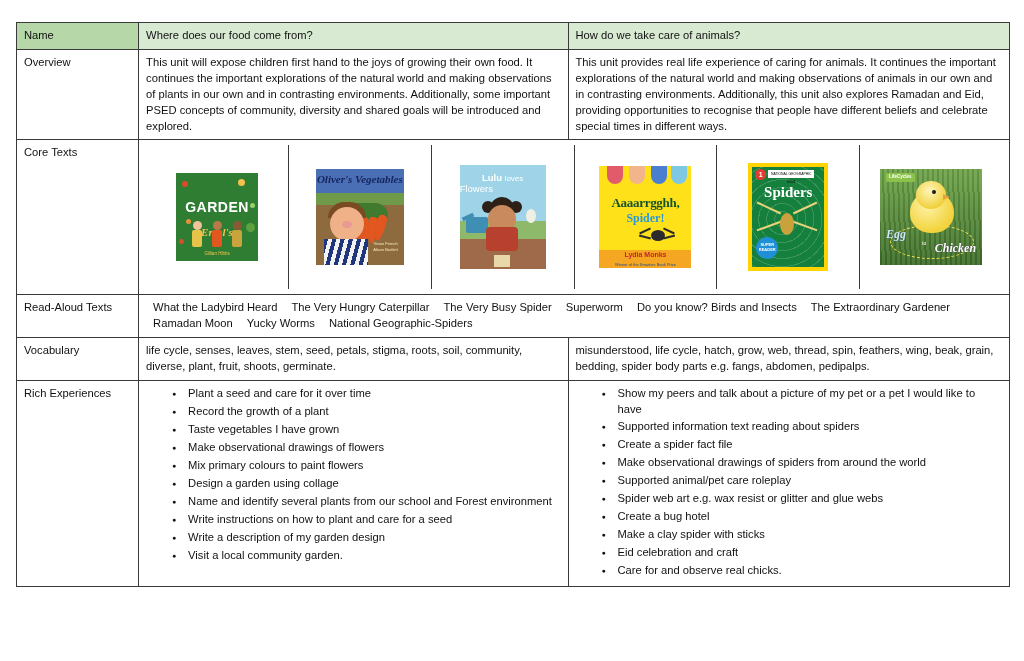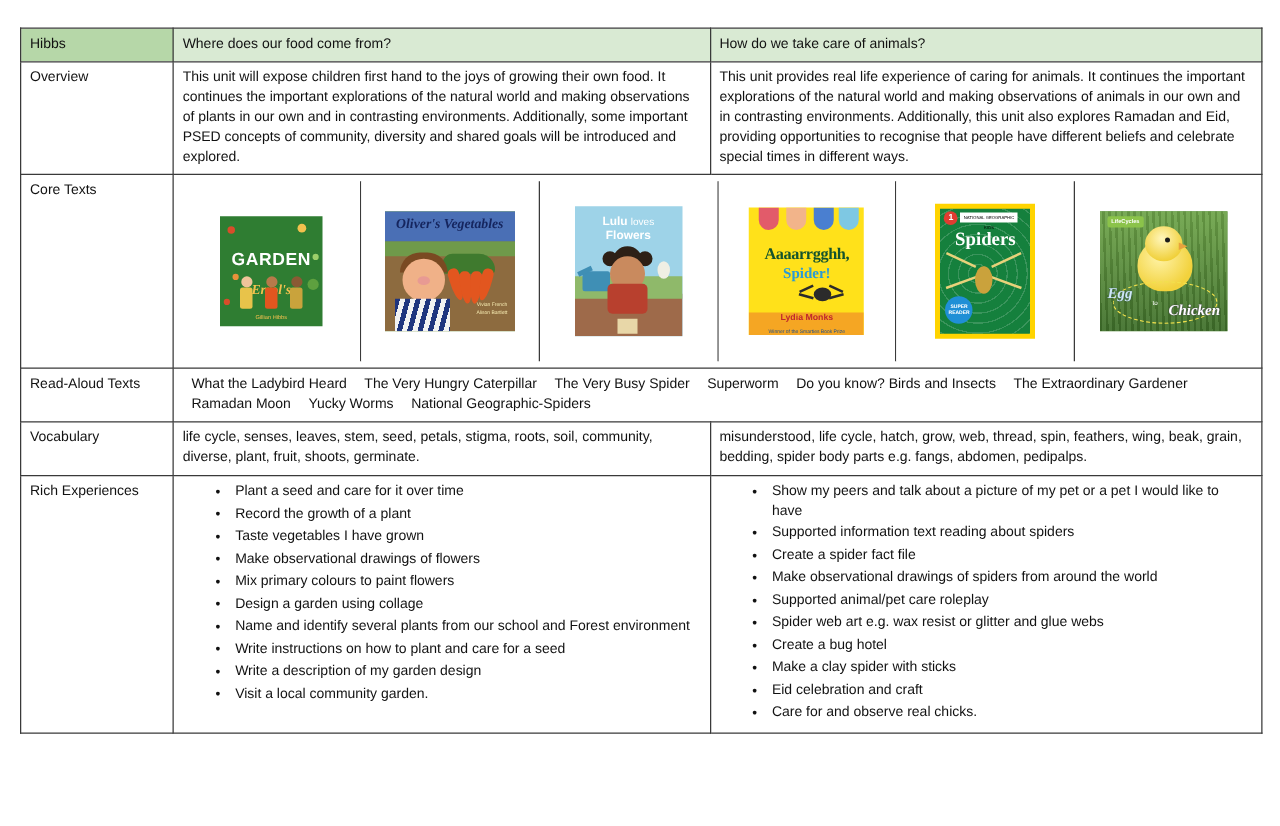--- a/index.html
+++ b/index.html
@@ -85,37 +85,37 @@
   .bk-errol { width: 82px; height: 88px; background: #2f7d32; }
   .bk-errol .t1 { position:absolute; top:12px; width:100%; text-align:center; color:#f2c14e; font-size:11px; font-style:italic; font-weight:bold; font-family:"Liberation Serif", serif;margin-top:40px; }
   .bk-errol .t2 { position:absolute; top:25px; width:100%; text-align:center; color:#fff; font-size:14px; font-weight:bold; letter-spacing:0.5px; }
   .bk-errol .kid { position:absolute; bottom:14px; width:10px; }
   .bk-errol .head { width:9px; height:9px; border-radius:50%; margin:0 auto; }
   .bk-errol .body { width:10px; height:17px; border-radius:2px; }
   .bk-errol .author { position:absolute; bottom:4px; width:100%; text-align:center; color:#f2c14e; font-size:4.5px; }
   .dot { position: absolute; border-radius: 50%; }
 
   
-  .bk-oliver { width: 104px; height: 96px; background: #7ea65a; }
+  .bk-oliver { width: 88px; height: 96px; background: #7ea65a; }
   .bk-oliver .sky { position:absolute; top:0; left:0; right:0; height:24px; background:#4a6fb5; }
   .bk-oliver .ttl { position:absolute; top:3px; width:100%; text-align:center; color:#15255e; font-size:11px; font-style:italic; font-weight:bold; font-family:"Liberation Serif", serif; }
   .bk-oliver .field { position:absolute; top:24px; left:0; right:0; bottom:0; background:#8d6b3f; }
   .bk-oliver .grass { position:absolute; top:24px; left:0; right:0; height:12px; background:#6f9a4a; }
   .bk-oliver .face { position:absolute; left:14px; top:38px; width:34px; height:34px; border-radius:50%; background:#f0b188; }
   .bk-oliver .hair { position:absolute; left:12px; top:33px; width:38px; height:16px; border-radius:19px 19px 0 0; background:#7a4a22; }
   .bk-oliver .shirt { position:absolute; left:8px; bottom:0; width:44px; height:26px; background:repeating-linear-gradient(105deg,#1f357e 0 4px,#f2f2f2 4px 8px); }
   .bk-oliver .carrot { position:absolute; width:9px; height:26px; background:#e2561f; border-radius:50% 50% 60% 60%/20% 20% 80% 80%; transform-origin: top center;}
   .bk-oliver .tops { position:absolute; right:16px; top:34px; width:42px; height:16px; background:#3f7a2e; border-radius:10px 16px 4px 4px; }
   .bk-oliver .auth { position:absolute; right:6px; bottom:12px; color:#f5e9b0; font-size:4px; text-align:right; line-height:1.5; }
 
   
   .bk-lulu { width: 86px; height: 104px; background: #9ed3e8; }
   .bk-lulu .t1 { position:absolute; top:6px; width:100%; text-align:center; font-size:9.5px; font-weight:bold; color:#fff; }
   .bk-lulu .t1 em { color:#fff; font-style:normal; font-weight:normal; font-size:8px; }
-  .bk-lulu .t2 { position:absolute; top:17px; width:100%; text-align:center; font-size:9.5px; font-weight:bold; color:#fff; }
+  .bk-lulu .t2 { position:absolute; top:17px; width:100%; text-align:left; font-size:9.5px; font-weight:normal; color:#fff; }
   .bk-lulu .ground { position:absolute; bottom:0; left:0; right:0; height:34px; background:#9e6a4a; }
   .bk-lulu .lawn { position:absolute; bottom:30px; left:0; right:0; height:18px; background:#8fb96a; }
   .bk-lulu .face { position:absolute; left:28px; top:40px; width:28px; height:28px; border-radius:50%; background:#c98a5e; }
   .bk-lulu .hairL { position:absolute; left:22px; top:36px; width:12px; height:12px; border-radius:50%; background:#2d2016; }
   .bk-lulu .hairR { position:absolute; left:50px; top:36px; width:12px; height:12px; border-radius:50%; background:#2d2016; }
   .bk-lulu .hairT { position:absolute; left:30px; top:32px; width:24px; height:12px; border-radius:12px 12px 0 0; background:#2d2016; }
   .bk-lulu .dress { position:absolute; left:26px; bottom:18px; width:32px; height:24px; background:#b8402e; border-radius:4px; }
   .bk-lulu .can { position:absolute; left:6px; top:52px; width:22px; height:16px; background:#3f8fb5; border-radius:2px; }
   .bk-lulu .spout { position:absolute; left:2px; top:50px; width:12px; height:4px; background:#3f8fb5; transform:rotate(-25deg); }
   .bk-lulu .pot { position:absolute; left:34px; bottom:2px; width:16px; height:12px; background:#e8d7a8; }
@@ -175,21 +175,21 @@
   <table class="curriculum">
     <colgroup>
       <col class="col-label">
         <col class="col-a">
         <col class="col-b">
     </colgroup>
     <tbody>
 
 
       <tr class="unit-row">
-        <td class="label">Hibbs</td>
+        <td class="label">Name</td>
         <td class="unit-cell">Where does our food come from?</td>
         <td class="unit-cell">How do we take care of animals?</td>
       </tr>
 
       <tr>
         <td class="label">Overview</td>
         <td class="overview-cell">This unit will expose children first hand to the joys of growing their own food. It continues the important explorations of  the natural world and making observations of plants in our own and in contrasting environments. Additionally, some important PSED concepts of community, diversity and shared goals will be introduced and explored.</td>
         <td class="overview-cell">This unit provides real life experience of caring for animals. It continues the important explorations of  the natural world and making observations of animals in our own and in contrasting environments. Additionally, this unit also explores Ramadan and Eid, providing opportunities to recognise that people have different beliefs and celebrate special times in different ways.</td>
       </tr>
 

